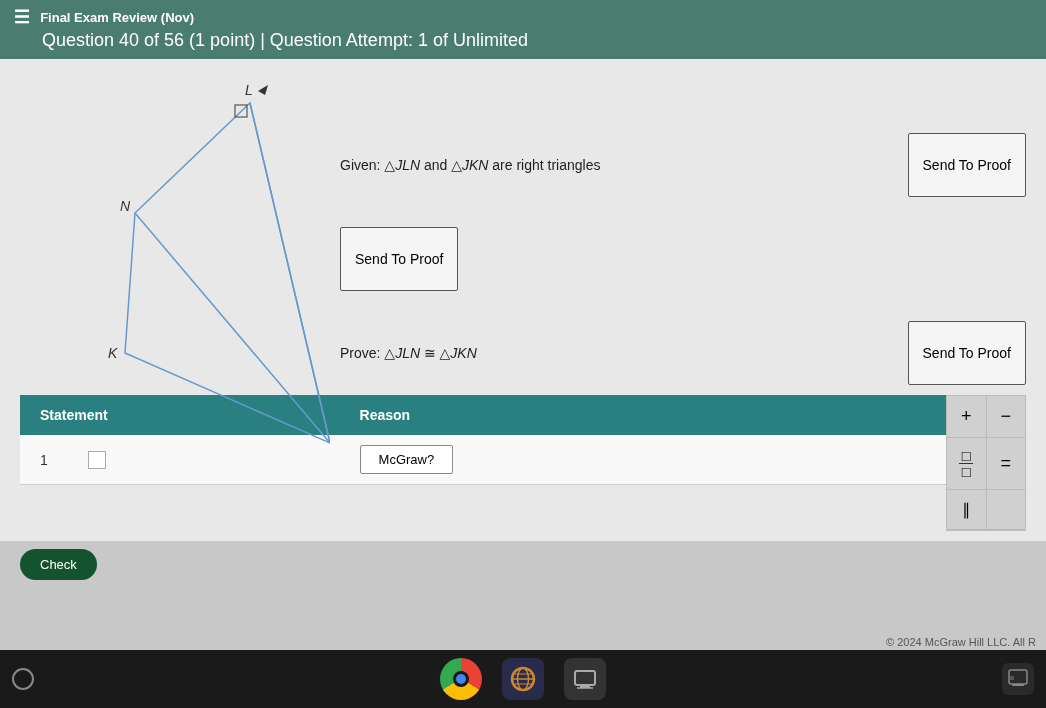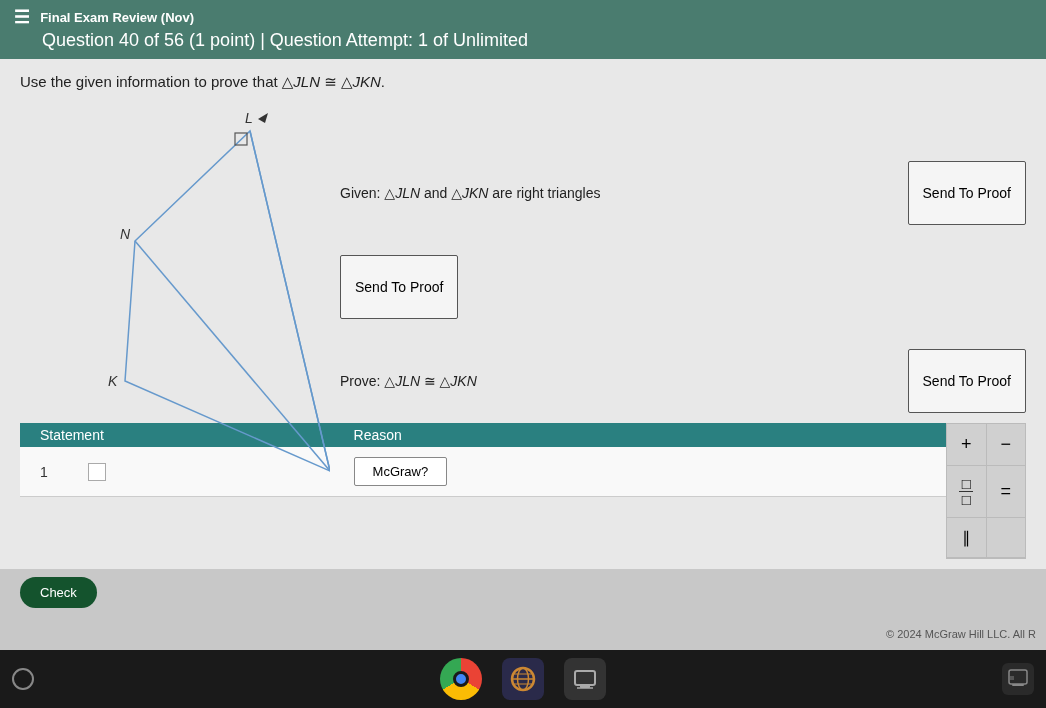--- a/index.html
+++ b/index.html
@@ -113,23 +113,23 @@
       border-collapse: collapse;
       background: white;
     }
 
     .proof-table thead tr {
       background: #2a8080;
       color: white;
     }
 
     .proof-table thead th {
-      padding: 4px 20px;
+      padding: 12px 20px;
       font-size: 14px;
-      font-weight: normal;
+      font-weight: bold;
       text-align: left;
     }
 
     .proof-table tbody tr {
       border-bottom: 1px solid #ccc;
     }
 
     .proof-table tbody td {
       padding: 10px 20px;
       font-size: 14px;
@@ -207,21 +207,21 @@
       padding: 8px 20px;
       font-size: 13px;
       cursor: pointer;
       border-radius: 20px;
       text-align: right;
     }
 
     
     .footer {
       position: absolute;
-      bottom: 68px;
+      bottom: 60px;
       right: 10px;
       font-size: 11px;
       color: #555;
     }
 
     
     .taskbar {
       position: absolute;
       bottom: 0;
       left: 0;
@@ -294,23 +294,20 @@
 <div class="header">
   <div class="header-top">
     <span class="hamburger">☰</span>
     <span>Final Exam Review (Nov)</span>
   </div>
   <div class="header-subtitle">Question 40 of 56 (1 point)  |  Question Attempt: 1 of Unlimited</div>
 </div>
 
 <div class="main-content">
 
-  <div class="question-prompt">
-    Use the given information to prove that △<span class="math-italic">JLN</span> ≅ △<span class="math-italic">JKN</span>.
-  </div>
 
   <div class="content-area">
 
     <div class="diagram-area">
       <svg width="310" height="400" class="diagram-svg">
 
         <polygon points="115,140 230,30 310,370 105,280" fill="none" stroke="#6699cc" stroke-width="1.5"></polygon>
 
         <line x1="230" y1="30" x2="310" y2="370" stroke="#6699cc" stroke-width="1.5"></line>
 

